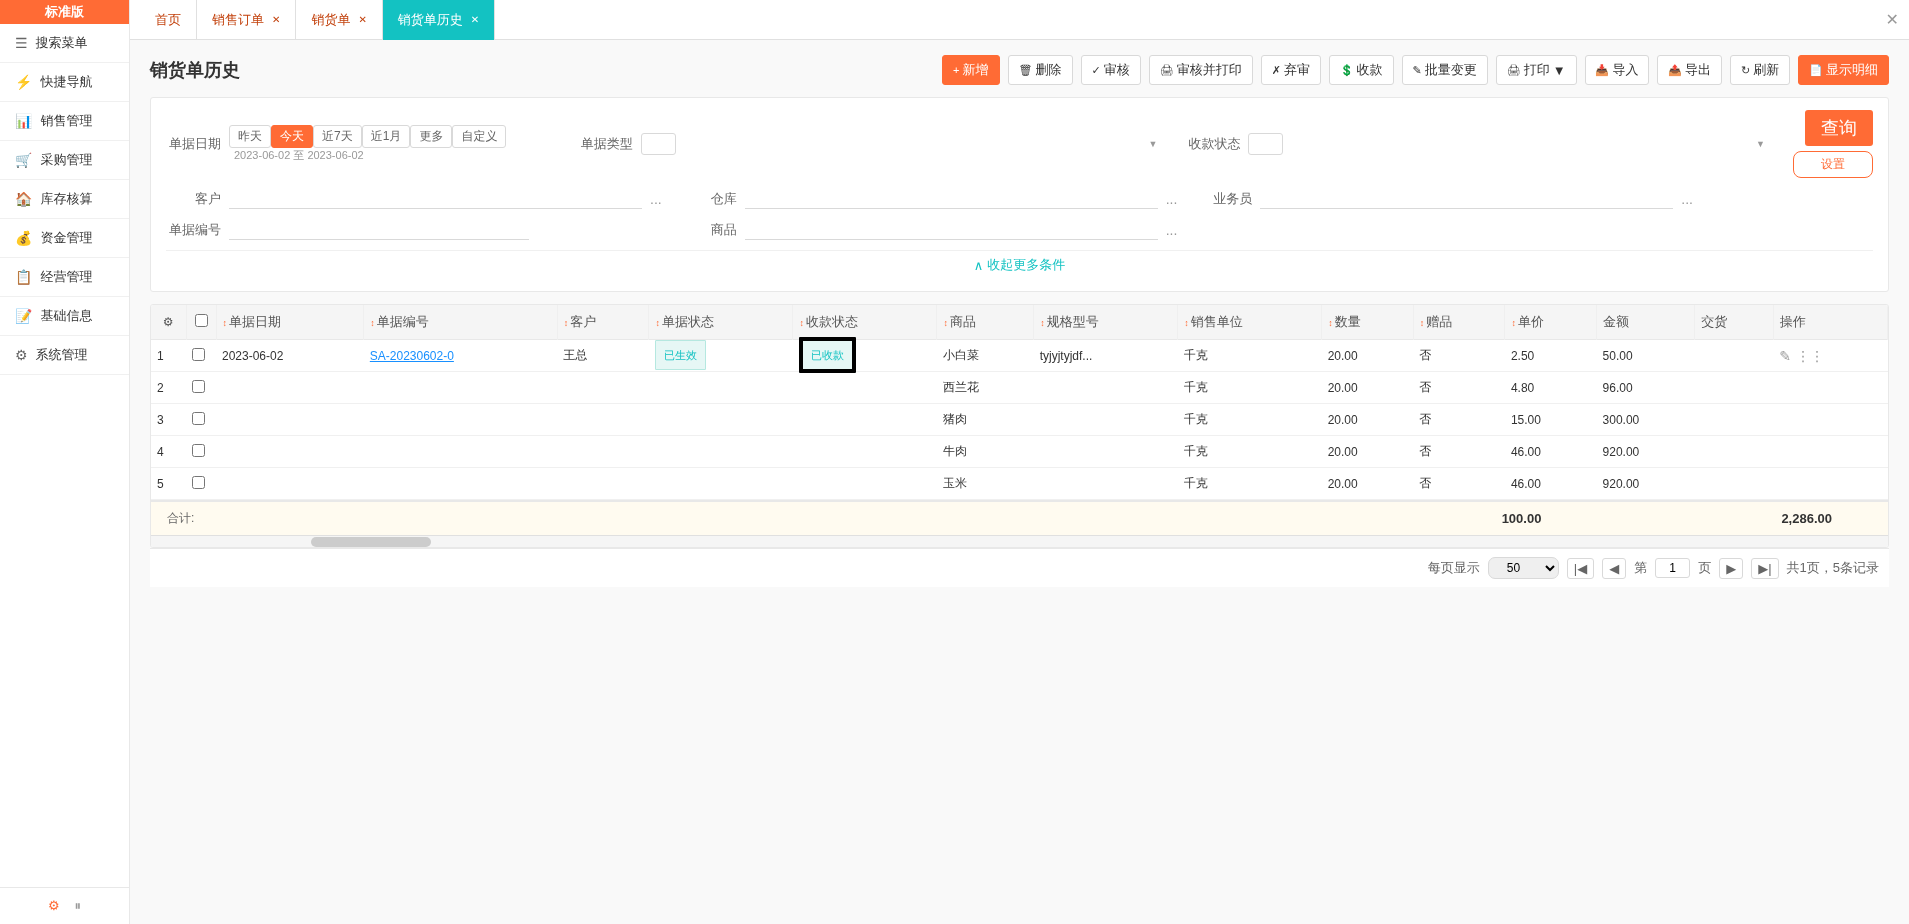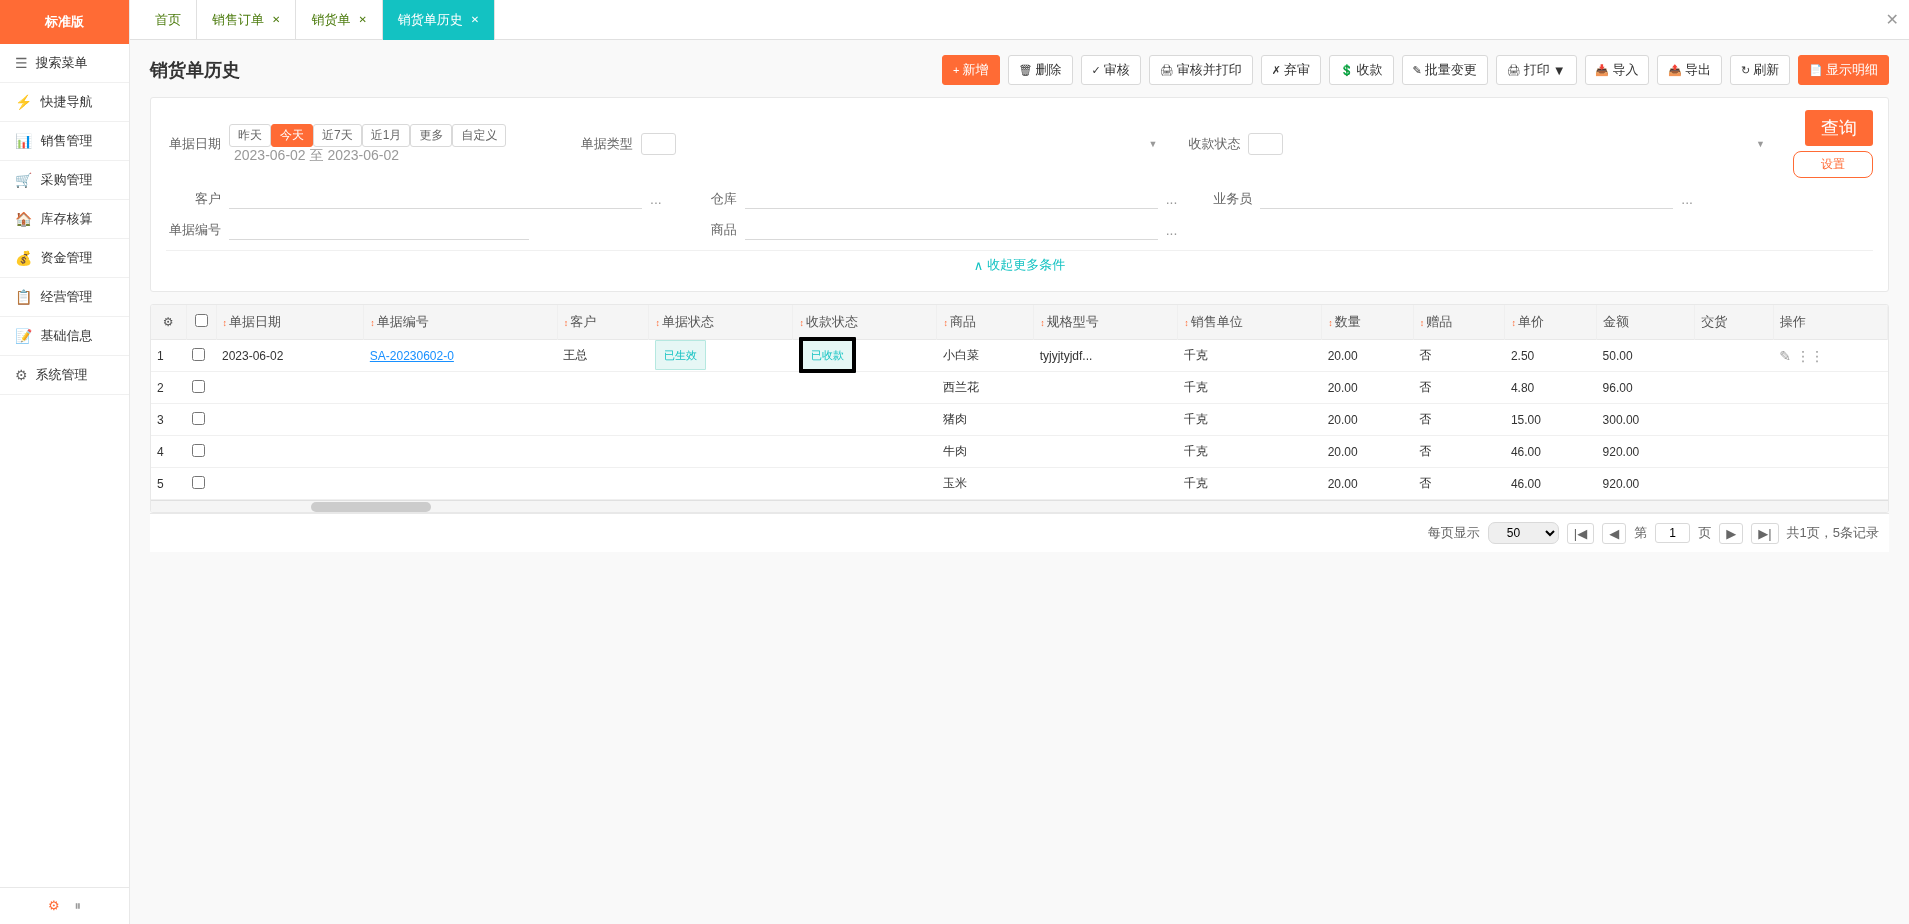--- a/index.html
+++ b/index.html
@@ -9,21 +9,21 @@
     .sidebar {
       width: 130px;
       background: #fff;
       border-right: 1px solid #e8e8e8;
       display: flex;
       flex-direction: column;
       height: 100%;
     }
     .sidebar-logo {
       background: #ff6b35;
-      height: 44px;
+      height: 24px;
       display: flex;
       align-items: center;
       justify-content: center;
       color: white;
       font-size: 12px;
       font-weight: bold;
     }
     .sidebar-item {
       display: flex;
       align-items: center;
@@ -54,21 +54,21 @@
       height: 40px;
       padding: 0 10px;
       gap: 0;
     }
     .tab {
       padding: 0 15px;
       height: 40px;
       display: flex;
       align-items: center;
       cursor: pointer;
-      color: #4d7c0f;
+      color: #c2410c;
       border-right: 1px solid #e0e0e0;
       position: relative;
       font-size: 13px;
     }
     .tab.active {
       color: #fff;
       background: #13c2c2;
     }
     .tab .close-icon {
       margin-left: 8px;
@@ -189,21 +189,21 @@
       font-size: 12px;
       color: #666;
       background: #fff;
     }
     .date-btn.active {
       background: #ff6b35;
       border-color: #ff6b35;
       color: #fff;
     }
     .date-range {
-      font-size: 14px;
+      font-size: 11px;
       color: #999;
       margin-left: 5px;
     }
     .filter-field-select-wrapper {
       position: relative;
       flex: 1;
     }
     .filter-field-select-wrapper::after {
       content: '▼';
       position: absolute;
@@ -677,20 +677,28 @@
     <td>20.00</td>
     <td>否</td>
     <td>46.00</td>
     <td>920.00</td>
     <td></td>
     <td></td>
   </tr>
           </tbody>
       </table>
 
+      <div class="table-footer">
+        <span class="footer-label">合计:</span>
+        <div class="footer-values">
+          <span class="footer-value">100.00</span>
+          <span style="width:200px;display:inline-block;"></span>
+          <span class="footer-value">2,286.00</span>
+        </div>
+      </div>
 
       <div class="scrollbar-area">
         <div class="scrollbar-thumb"></div>
       </div>
     </div>
 
     <div class="pagination-bar">
       <span>每页显示</span>
       <select class="page-size-select">
         <option>50</option>

